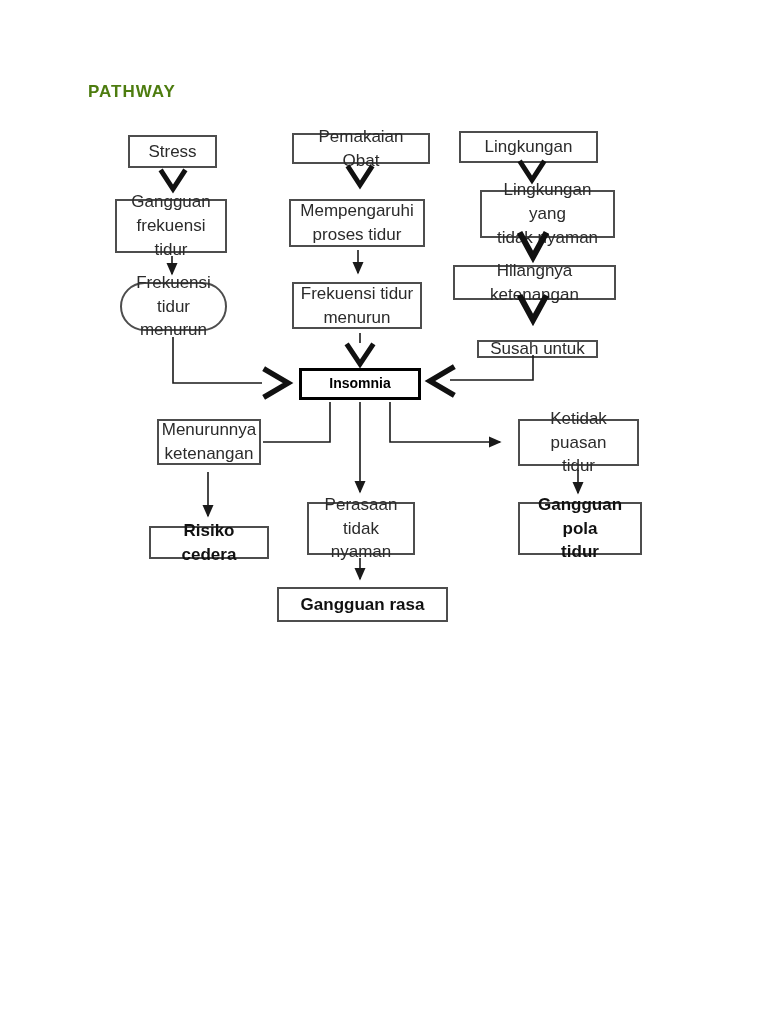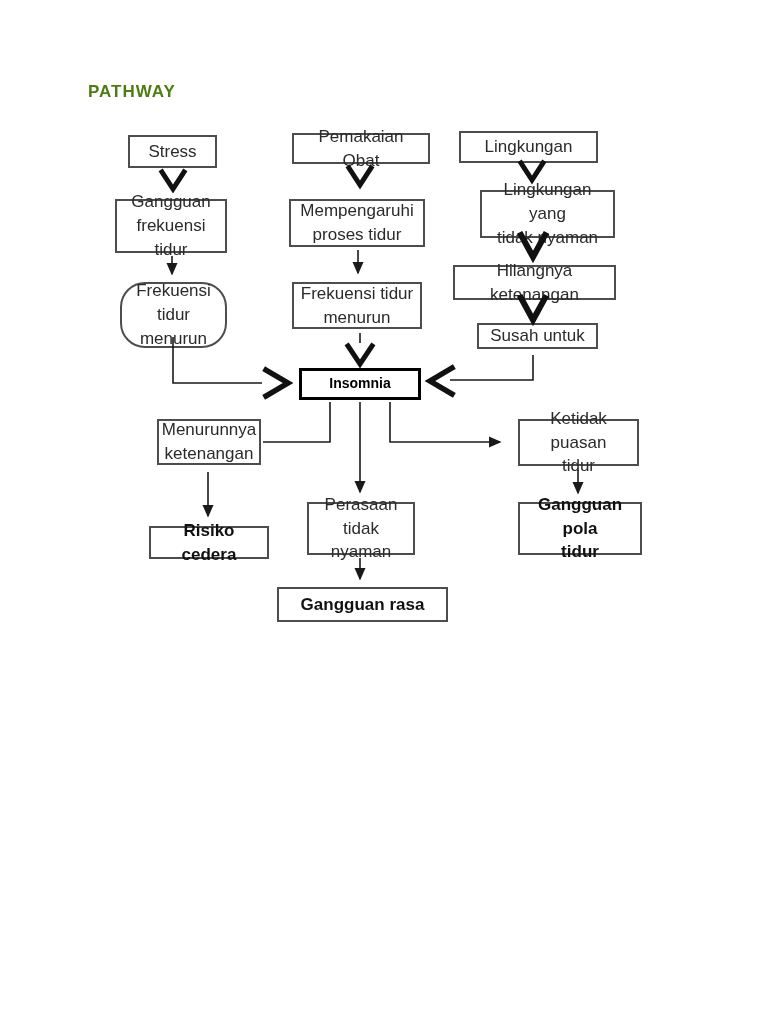--- a/index.html
+++ b/index.html
@@ -43,24 +43,24 @@
     font-size: 14px;
     color: #000000;
   }
   
   #n-stress          { left:128px; top:135px; width: 89px; height:33px; }
   #n-pemakaian-obat  { left:292px; top:133px; width:138px; height:31px; }
   #n-lingkungan      { left:459px; top:131px; width:139px; height:32px; }
   #n-gangguan-frek   { left:115px; top:199px; width:112px; height:54px; }
   #n-mempengaruhi    { left:289px; top:199px; width:136px; height:48px; }
   #n-lingkungan-yang { left:462px; top:190px; width:135px; height:48px;margin-left:18px; }
-  #n-frek-menurun-1  { left:120px; top:282px; width:107px; height:66px;border-radius:25px; }
+  #n-frek-menurun-1  { left:120px; top:282px; width:107px; height:49px;border-radius:25px; }
   #n-frek-menurun-2  { left:292px; top:282px; width:130px; height:47px; }
   #n-hilangnya       { left:453px; top:265px; width:163px; height:35px; }
-  #n-susah-untuk     { left:477px; top:323px; width:121px; height:26px; }
+  #n-susah-untuk     { left:477px; top:340px; width:121px; height:18px; }
   #n-insomnia        { left:299px; top:368px; width:122px; height:32px; }
   #n-menurunnya      { left:157px; top:419px; width:104px; height:46px; }
   #n-ketidak-puasan  { left:518px; top:419px; width:121px; height:47px; }
   #n-perasaan        { left:307px; top:502px; width:108px; height:53px; }
   #n-gangguan-pola   { left:518px; top:502px; width:124px; height:53px; }
   #n-risiko-cedera   { left:149px; top:526px; width:120px; height:33px; }
   #n-gangguan-rasa   { left:277px; top:587px; width:171px; height:35px; }
   #connector-layer {
     position: absolute;
     left: 0; top: 0;

